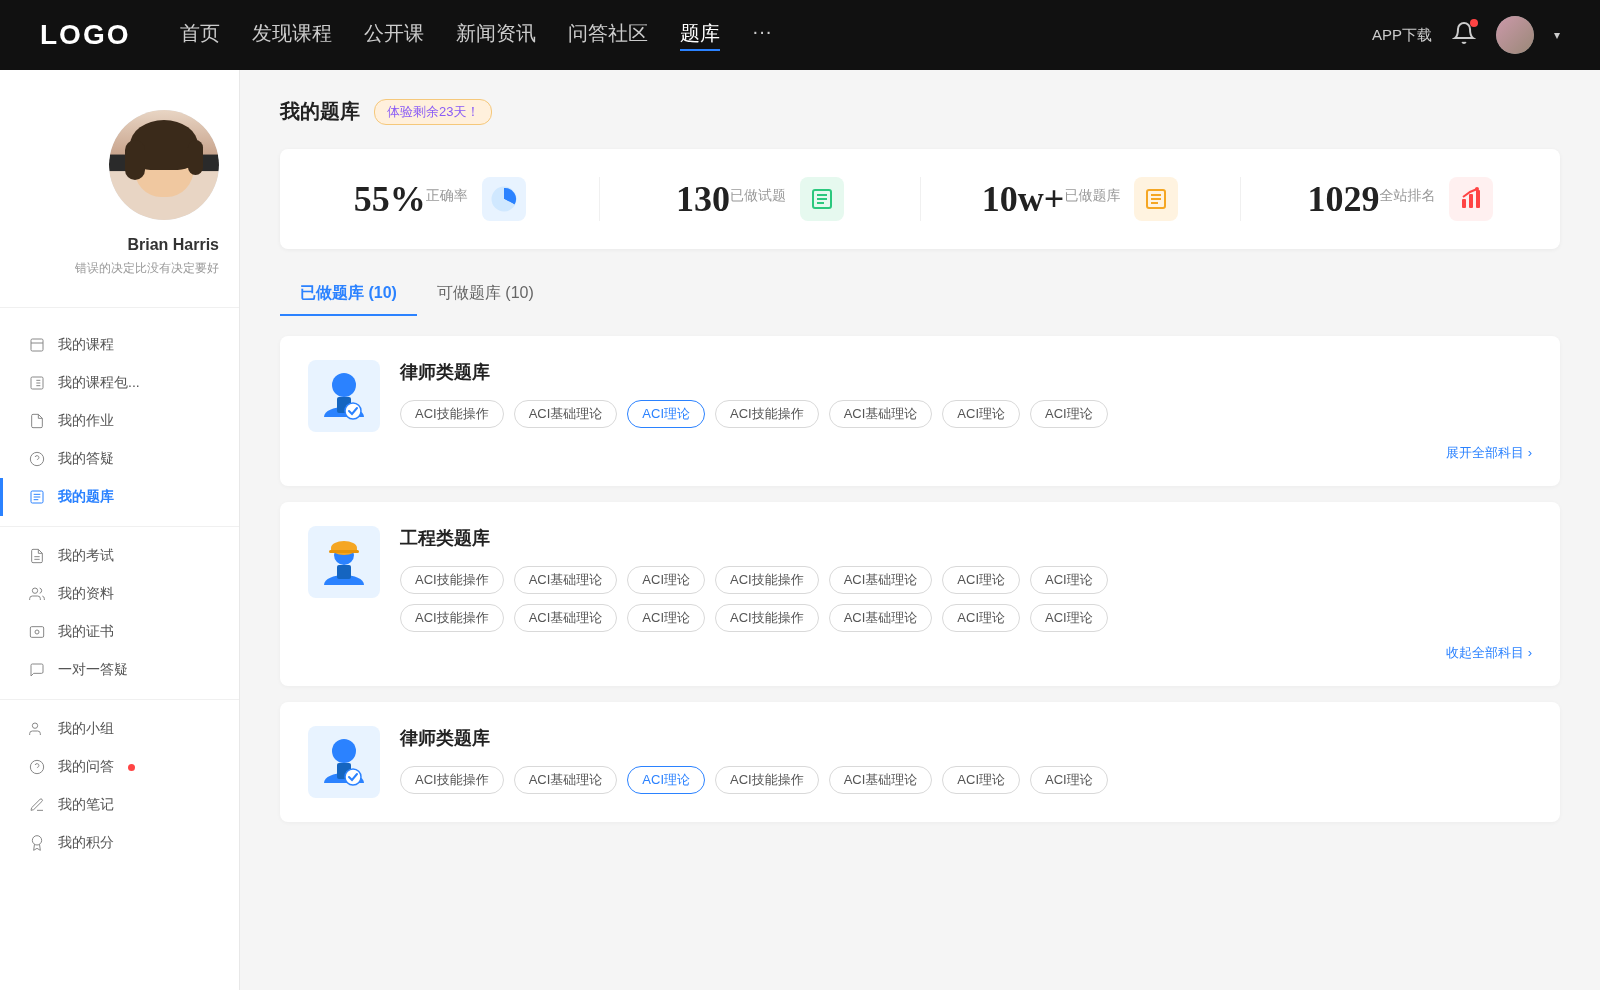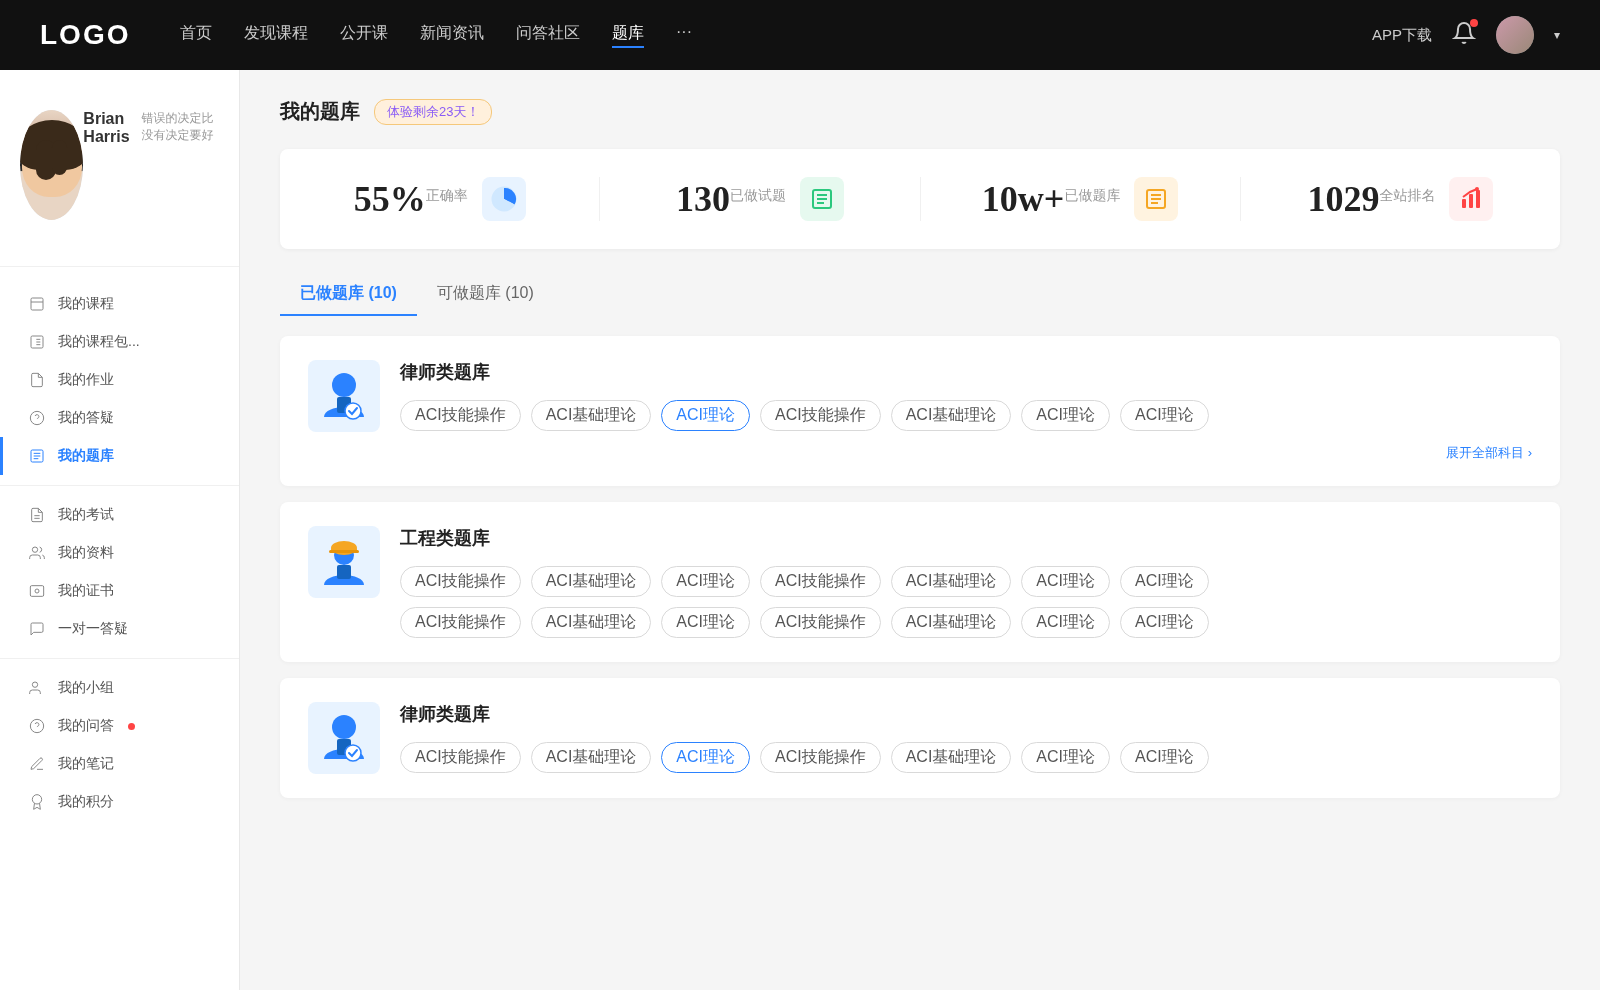--- a/index.html
+++ b/index.html
@@ -22,21 +22,21 @@
       letter-spacing: 2px;
       min-width: 100px;
     }
     .nav-links {
       display: flex;
       gap: 32px;
       flex: 1;
     }
     .nav-link {
       color: #ccc;
-      font-size: 16px;
+      font-size: 20px;
       cursor: pointer;
       text-decoration: none;
     }
     .nav-link.active {
       color: white;
       border-bottom: 2px solid #2b82ff;
       padding-bottom: 2px;
     }
     .nav-right {
       display: flex;
@@ -92,22 +92,22 @@
     
     .sidebar {
       width: 240px;
       background: white;
       border-right: 1px solid #e8e8e8;
       padding-bottom: 40px;
       flex-shrink: 0;
     }
     .sidebar-profile {
       display: flex;
-      flex-direction: row;
-      align-items: flex-start;
+      flex-direction: column;
+      align-items: flex-end;
       padding: 40px 20px 20px;
     }
     .avatar-circle {
       width: 110px;
       height: 110px;
       border-radius: 50%;
       background: #e0dede;
       overflow: hidden;
       margin-bottom: 16px;
     }
@@ -305,21 +305,21 @@
     }
     .topic-tags {
       display: flex;
       flex-wrap: wrap;
       gap: 10px;
     }
     .topic-tag {
       border: 1px solid #d9d9d9;
       border-radius: 20px;
       padding: 4px 14px;
-      font-size: 16px;
+      font-size: 13px;
       color: #555;
       cursor: pointer;
     }
     .topic-tag.active {
       border-color: #2b82ff;
       color: #2b82ff;
     }
     .topic-expand {
       text-align: right;
       margin-top: 12px;
@@ -647,20 +647,21 @@
             <span class="topic-tag">ACI技能操作</span>
             <span class="topic-tag">ACI基础理论</span>
             <span class="topic-tag">ACI理论</span>
             <span class="topic-tag">ACI技能操作</span>
             <span class="topic-tag">ACI基础理论</span>
             <span class="topic-tag">ACI理论</span>
             <span class="topic-tag">ACI理论</span>
           </div>
         </div>
       </div>
+      <div class="topic-expand"><span>收起全部科目 ›</span></div>
     </div>
 
     <div class="topic-card">
       <div class="topic-header">
         <div class="topic-icon-box">
           <svg width="50" height="55" viewBox="0 0 50 55" fill="none">
             <circle cx="25" cy="16" r="12" fill="#2b82ff"></circle>
             <path d="M5 48 C5 35 45 35 45 48" fill="#2b82ff"></path>
             <rect x="18" y="28" width="14" height="16" rx="2" fill="#1565c0"></rect>
             <circle cx="34" cy="42" r="8" fill="white" stroke="#2b82ff" stroke-width="1.5"></circle>

